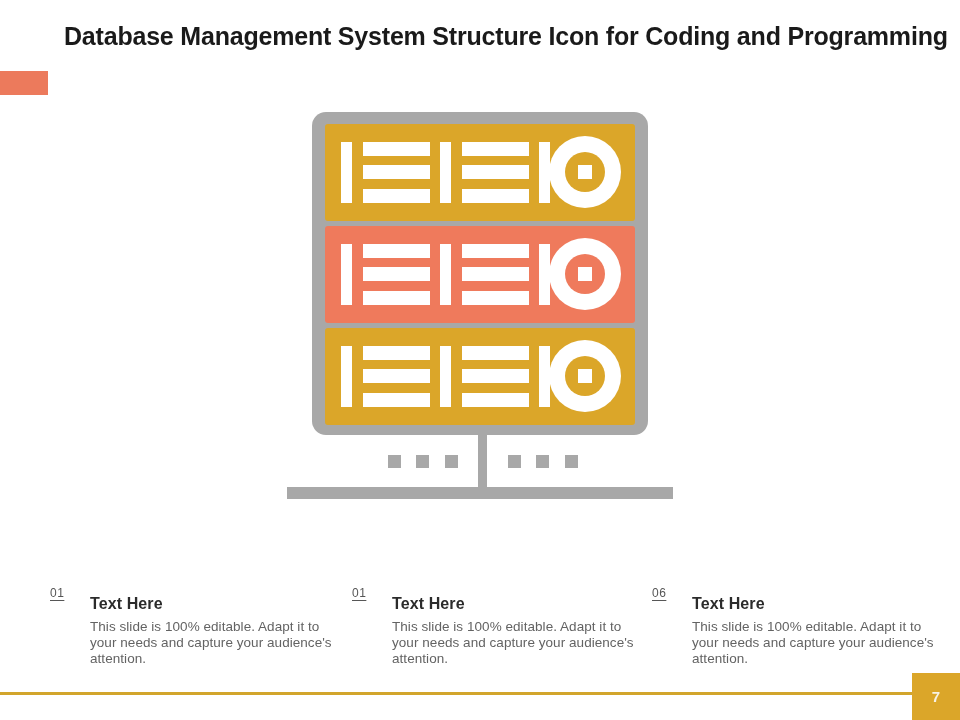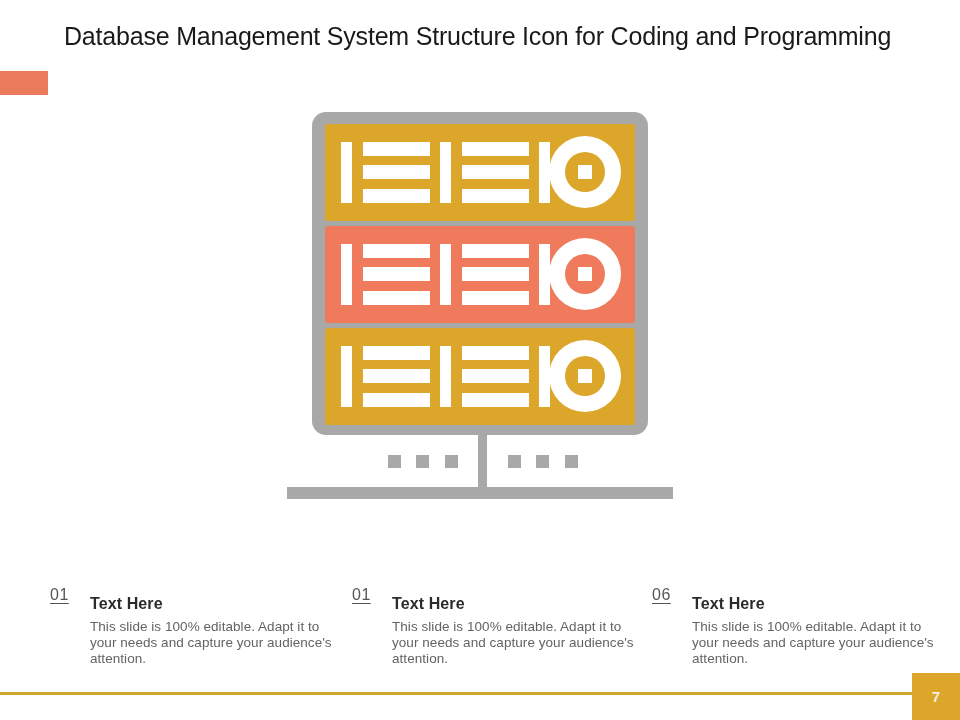--- a/index.html
+++ b/index.html
@@ -19,21 +19,21 @@
     overflow: hidden;
   }
 
   
   #page-title {
     position: absolute;
     left: 64px;
     top: 21px;
     width: 840px;
     font-size: 25px;
-    font-weight: normal;
+    font-weight: bold;
     color: #1a1a1a;
     letter-spacing: -0.2px;
     line-height: 30px;
     white-space: nowrap;
   }
   #accent-bar {
     position: absolute;
     left: 0px;
     top: 71px;
     width: 48px;
@@ -171,21 +171,21 @@
   }
   #text-block-1 { left: 50px; }
   #text-block-2 { left: 352px; }
   #text-block-3 { left: 652px; }
 
   .tb-number {
     position: absolute;
     left: 0px;
     top: 8px;
     width: 30px;
-    font-size: 16px;
+    font-size: 12px;
     color: #565656;
     text-decoration: underline;
     text-underline-offset: 3px;
     letter-spacing: 0.5px;
   }
   .tb-body {
     position: absolute;
     left: 40px;
     top: 0px;
     width: 250px;

